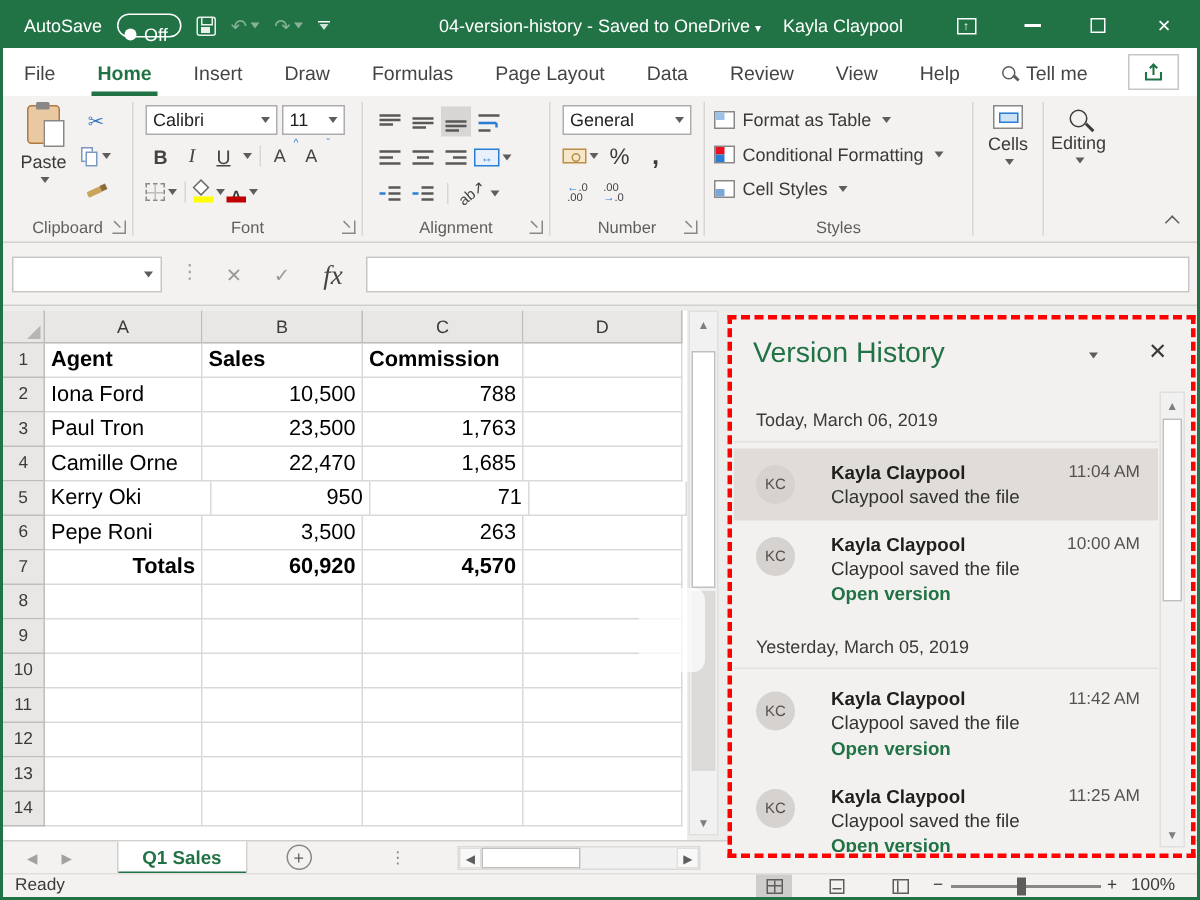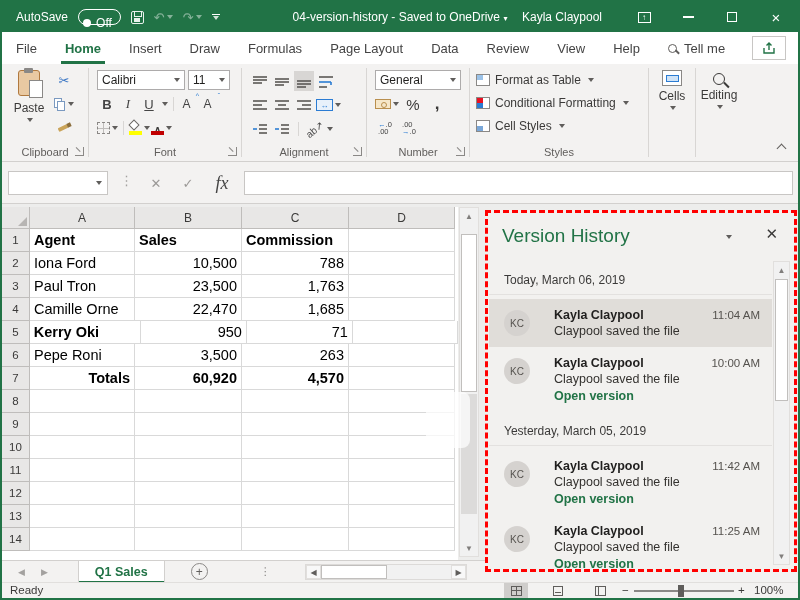--- a/index.html
+++ b/index.html
@@ -552,21 +552,21 @@
         </div>
         <div class="gr-row">
           <div class="rh" style="height: 23px;">4</div>
           <div class="cell" style="width: 105px;">Camille Orne</div>
           <div class="cell r" style="width: 107px;">22,470</div>
           <div class="cell r" style="width: 107px;">1,685</div>
           <div class="cell" style="width: 106px;"></div>
         </div>
         <div class="gr-row">
           <div class="rh" style="height: 23px;">5</div>
-          <div class="cell" style="width: 112px; font-weight: bold;">Kerry Oki</div>
+          <div class="cell" style="width: 112px;">Kerry Oki</div>
           <div class="cell r" style="width: 107px;">950</div>
           <div class="cell r" style="width: 107px;">71</div>
           <div class="cell" style="width: 106px;"></div>
         </div>
         <div class="gr-row">
           <div class="rh" style="height: 23px;">6</div>
           <div class="cell" style="width: 105px;">Pepe Roni</div>
           <div class="cell r" style="width: 107px;">3,500</div>
           <div class="cell r" style="width: 107px;">263</div>
           <div class="cell" style="width: 106px;"></div>

